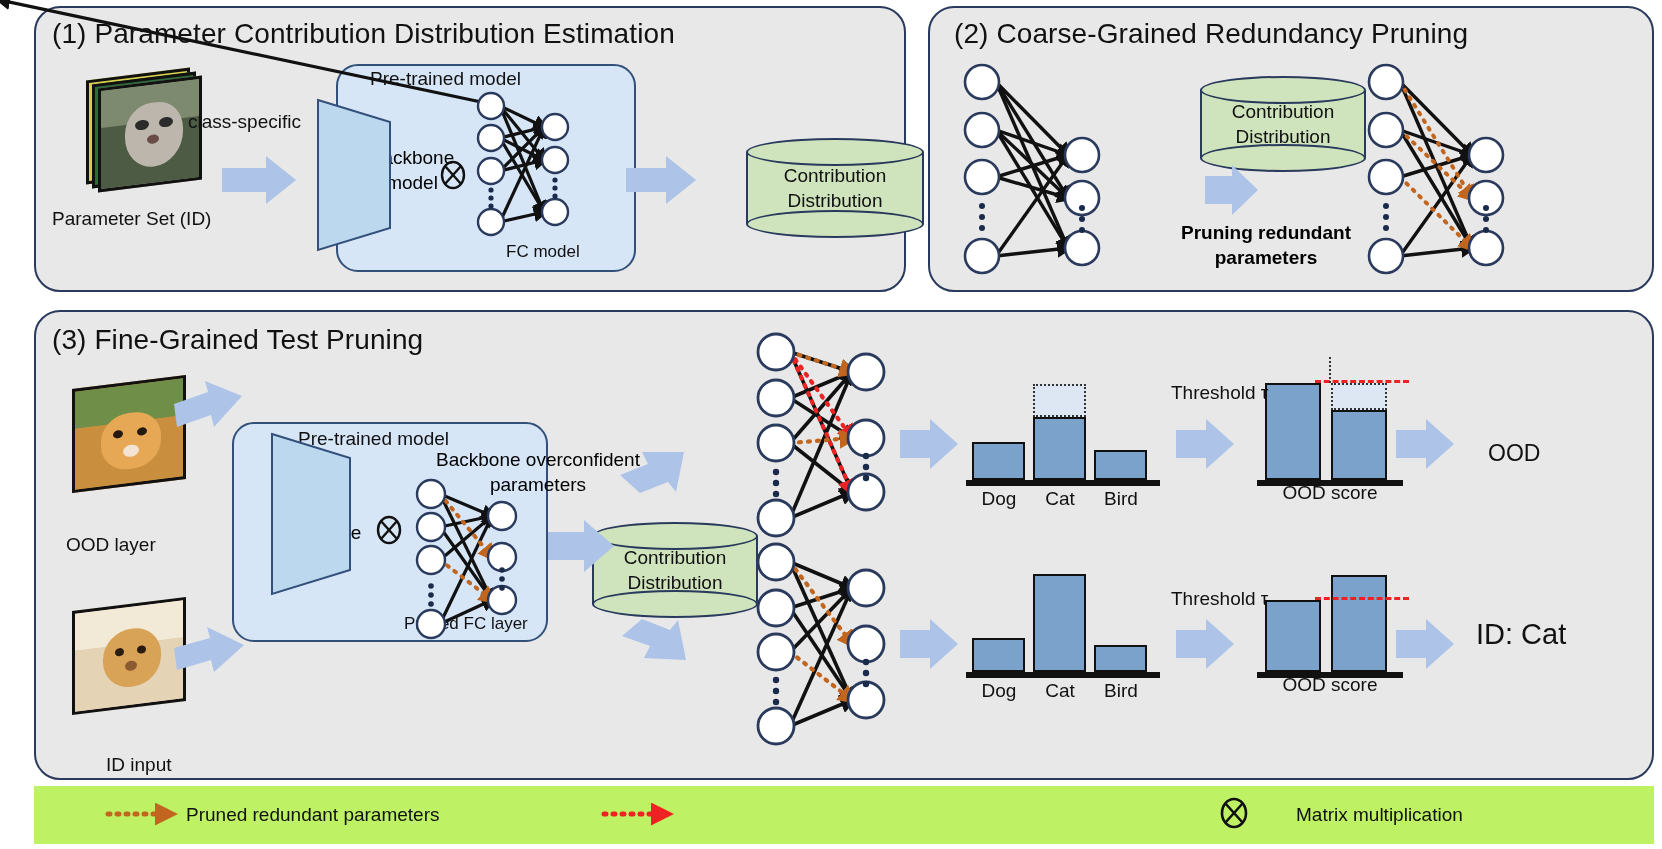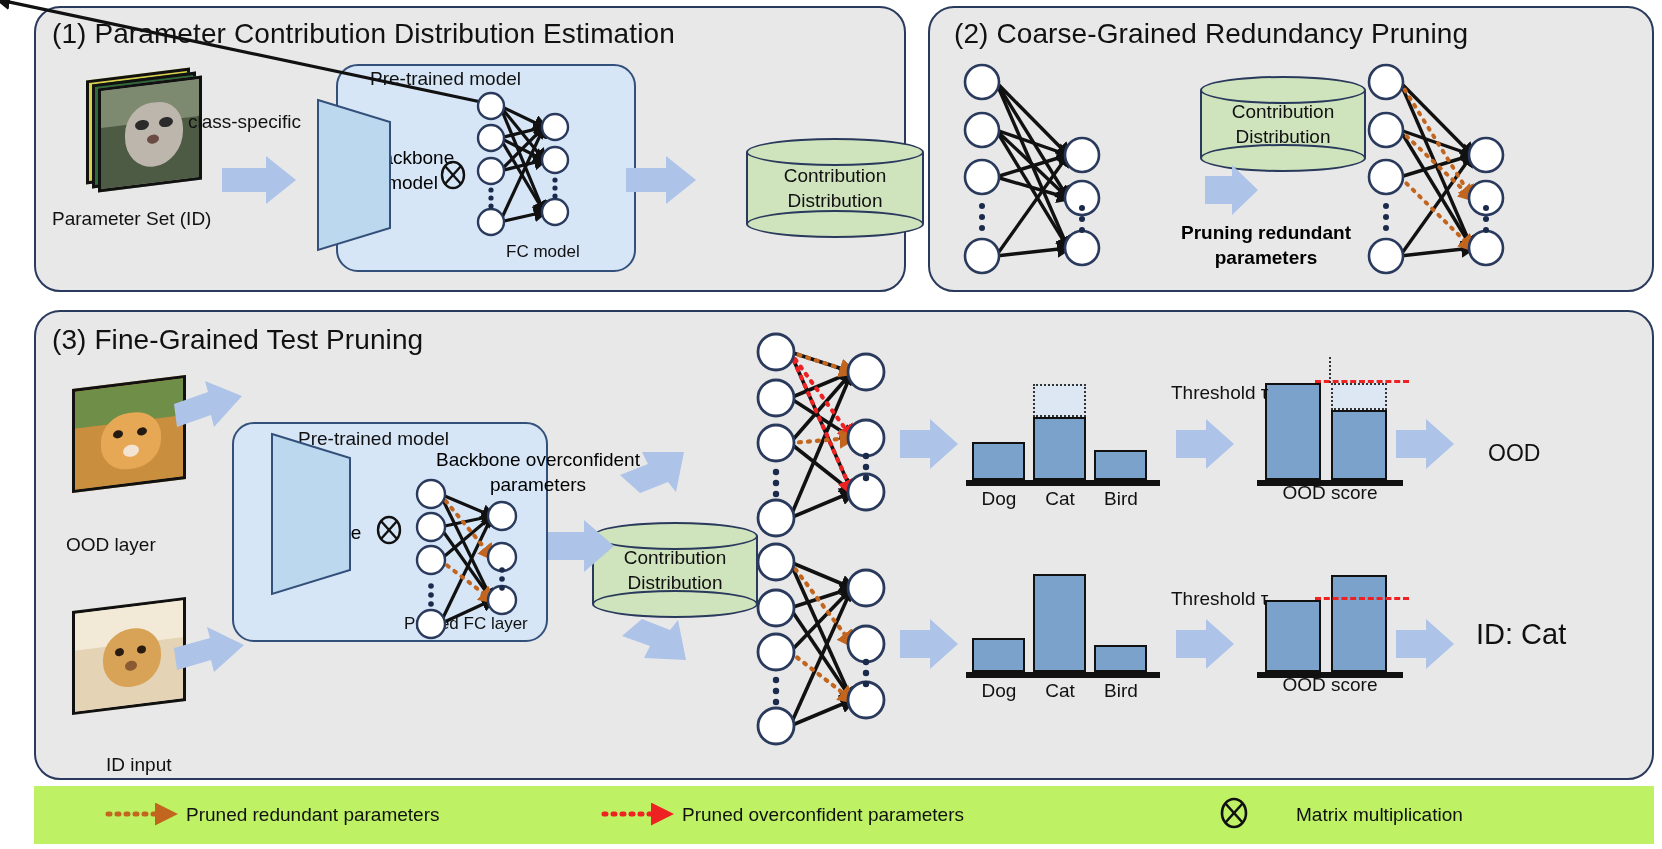--- a/index.html
+++ b/index.html
@@ -277,21 +277,20 @@
       <div class="axis" style="left:6px; width:146px;"></div>
       <div class="lbl" style="left:-80px; top:36px;">Threshold τ</div>
       <div class="bartick" style="left:-6px; top:122px; width:170px;">OOD score</div>
     </div>
 
     <div class="lbl" style="left:1440px; top:306px; font-size:29px;">ID: Cat</div>
   </div>
 
   <div id="legendbar">
     <div class="legend-txt" style="left:152px; top:18px;">Pruned redundant parameters</div>
-    <div class="legend-txt" style="left:648px; top:18px;">Pruned overconfident parameters</div>
     <div class="legend-txt" style="left:1262px; top:18px;">Matrix multiplication</div>
   </div>
 
   <svg class="overlay" viewBox="0 0 1662 849">
     <defs>
       <marker id="ah-blk" markerWidth="5" markerHeight="5" refX="3.2" refY="2.5" orient="auto">
         <path d="M0,0 L5,2.5 L0,5 z" fill="#111"></path>
       </marker>
       <marker id="ah-org" markerWidth="4.6" markerHeight="4.6" refX="3" refY="2.3" orient="auto">
         <path d="M0,0 L4.6,2.3 L0,4.6 z" fill="#c2661f"></path>

